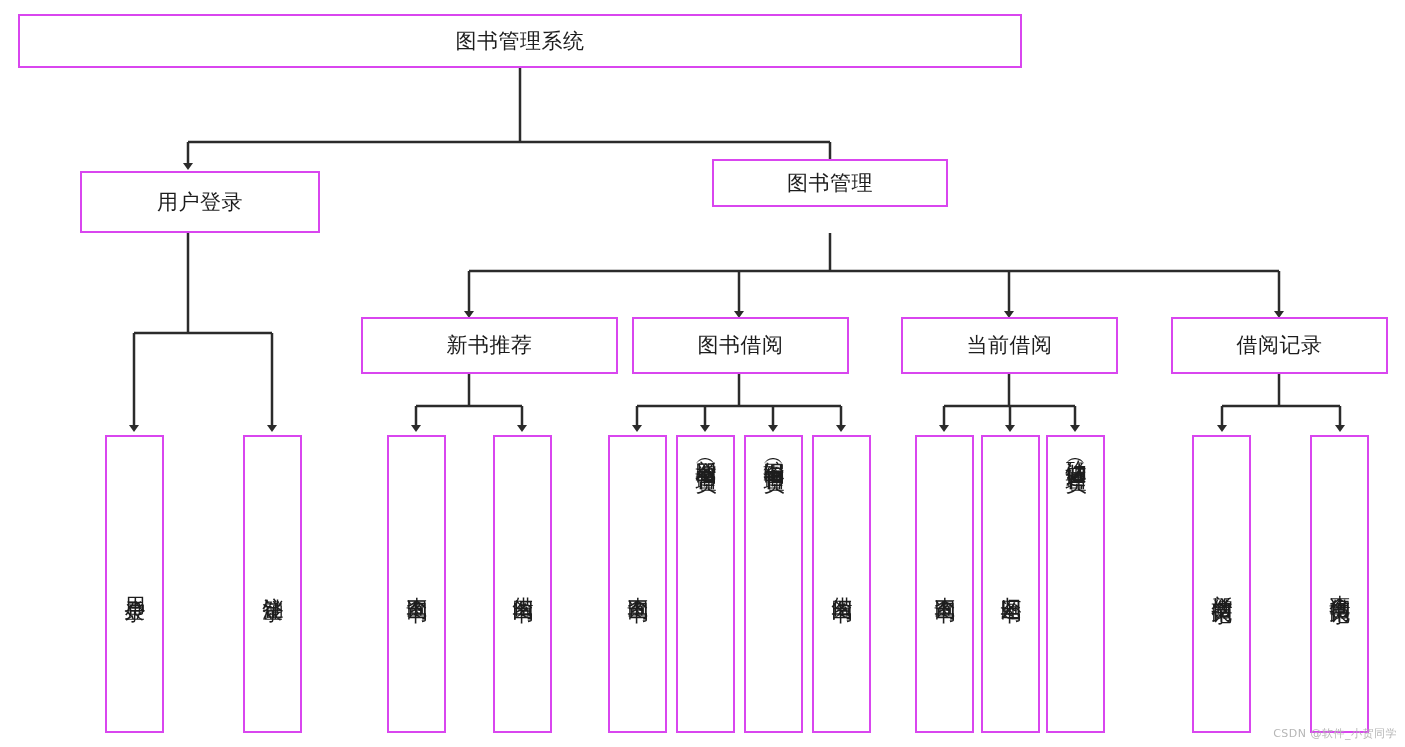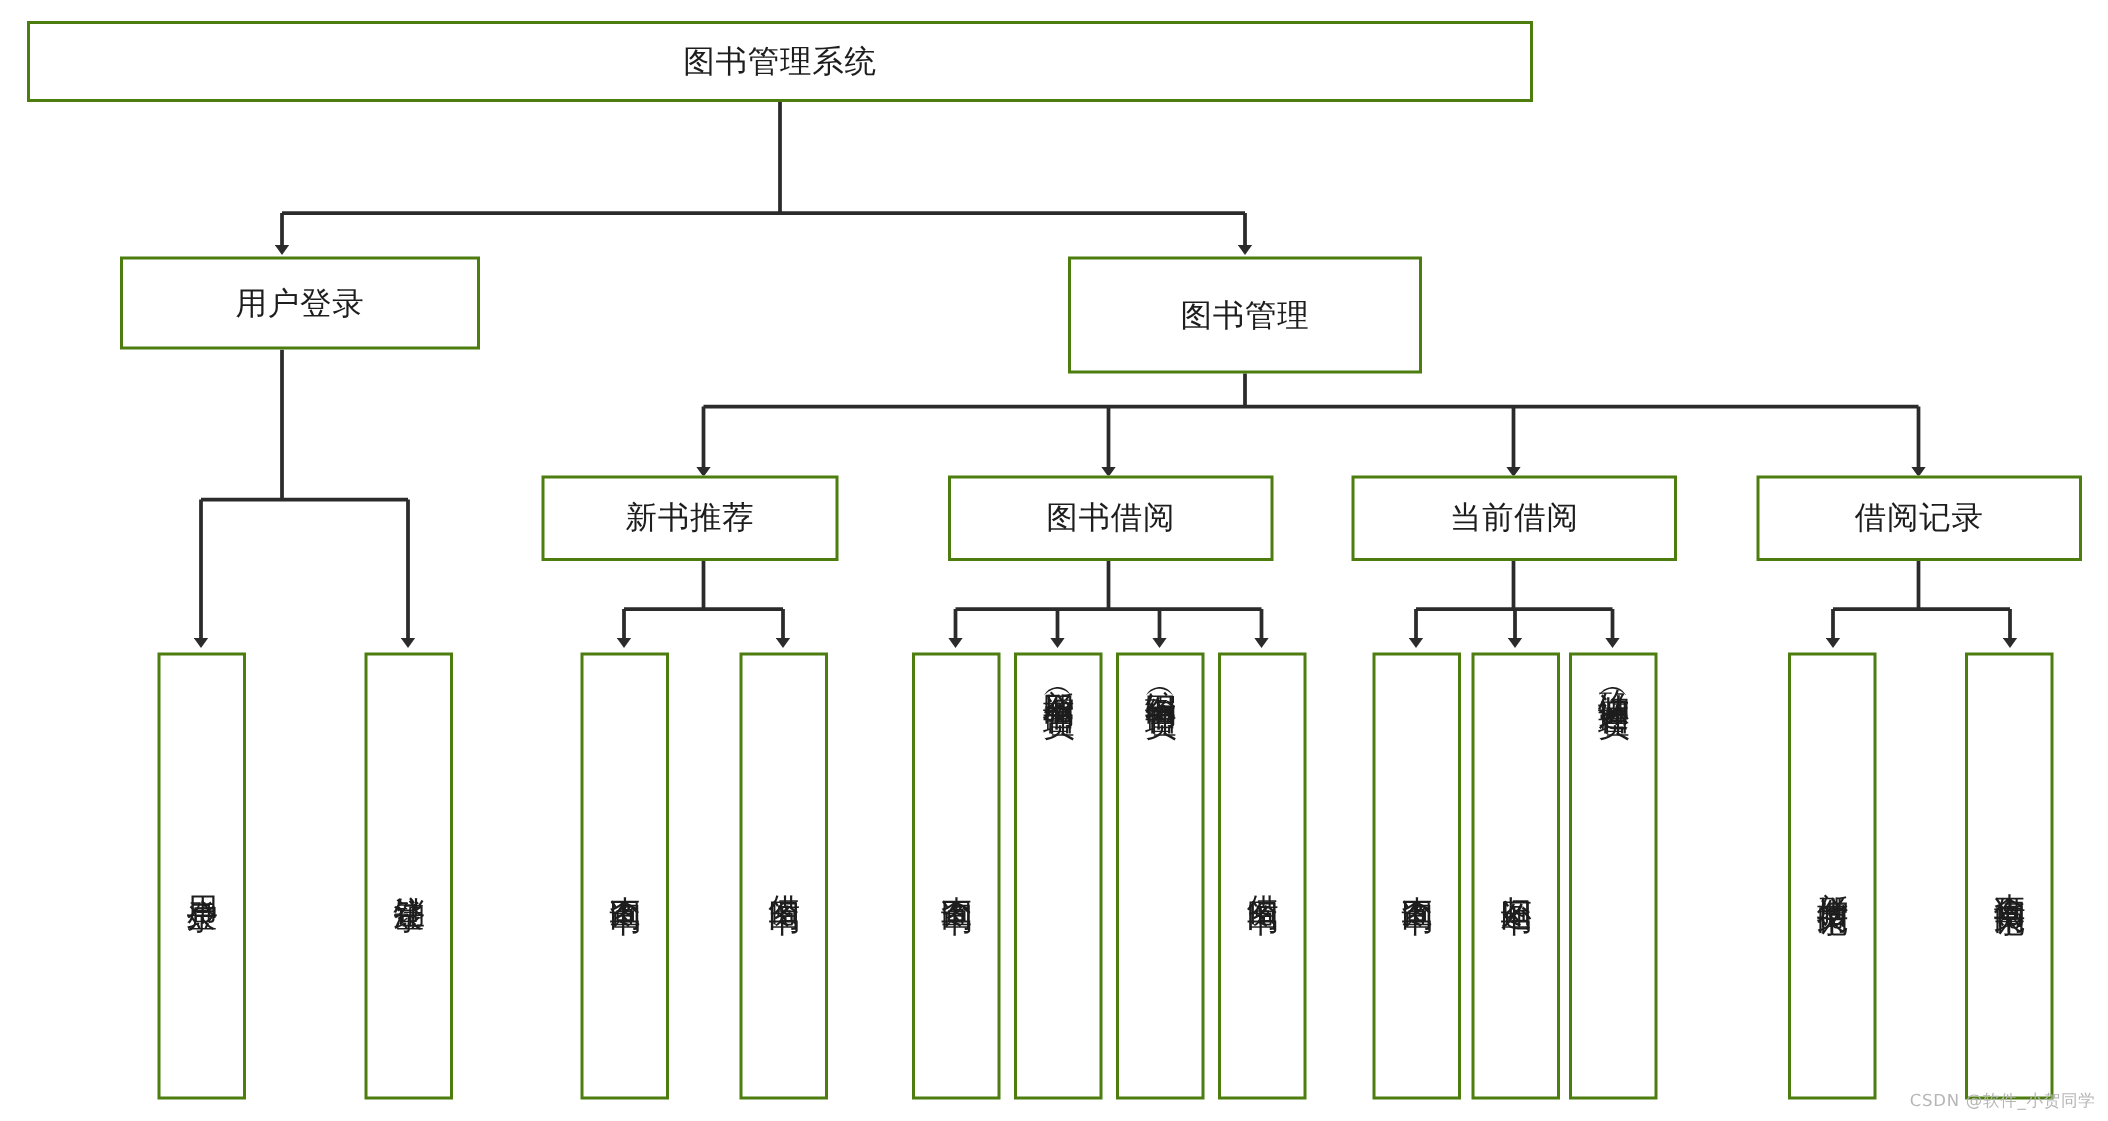--- a/index.html
+++ b/index.html
@@ -22,21 +22,21 @@
     left: 0;
     top: 0;
     width: 1405px;
     height: 747px;
     pointer-events: none;
   }
   .node {
     position: absolute;
     box-sizing: border-box;
     background: #ffffff;
-    border: 2px solid #4d7c0f;
+    border: 2px solid #d946ef;
     display: flex;
     align-items: center;
     justify-content: center;
     color: #1a1a1a;
   }
   .node .lbl {
     font-size: 21px;
     line-height: 1.18;
     letter-spacing: 0.5px;
     white-space: nowrap;
@@ -124,25 +124,25 @@
     </g>
   </svg>
 
   <div class="node" style="left:18px; top:14px; width:1004px; height:54px;">
     <span class="lbl">图书管理系统</span>
   </div>
 
   <div class="node" style="left:80px; top:171px; width:240px; height:62px;">
     <span class="lbl">用户登录</span>
   </div>
-  <div class="node" style="left:712px; top:171px; width:236px; height:78px;">
+  <div class="node" style="left:712px; top:159px; width:236px; height:48px;">
     <span class="lbl">图书管理</span>
   </div>
 
-  <div class="node" style="left:361px; top:317px; width:198px; height:57px;">
+  <div class="node" style="left:361px; top:317px; width:257px; height:57px;">
     <span class="lbl">新书推荐</span>
   </div>
   <div class="node" style="left:632px; top:317px; width:217px; height:57px;">
     <span class="lbl">图书借阅</span>
   </div>
   <div class="node" style="left:1171px; top:317px; width:217px; height:57px;">
     <span class="lbl">借阅记录</span>
   </div>
   <div class="node" style="left:901px; top:317px; width:217px; height:57px;">
     <span class="lbl">当前借阅</span>

